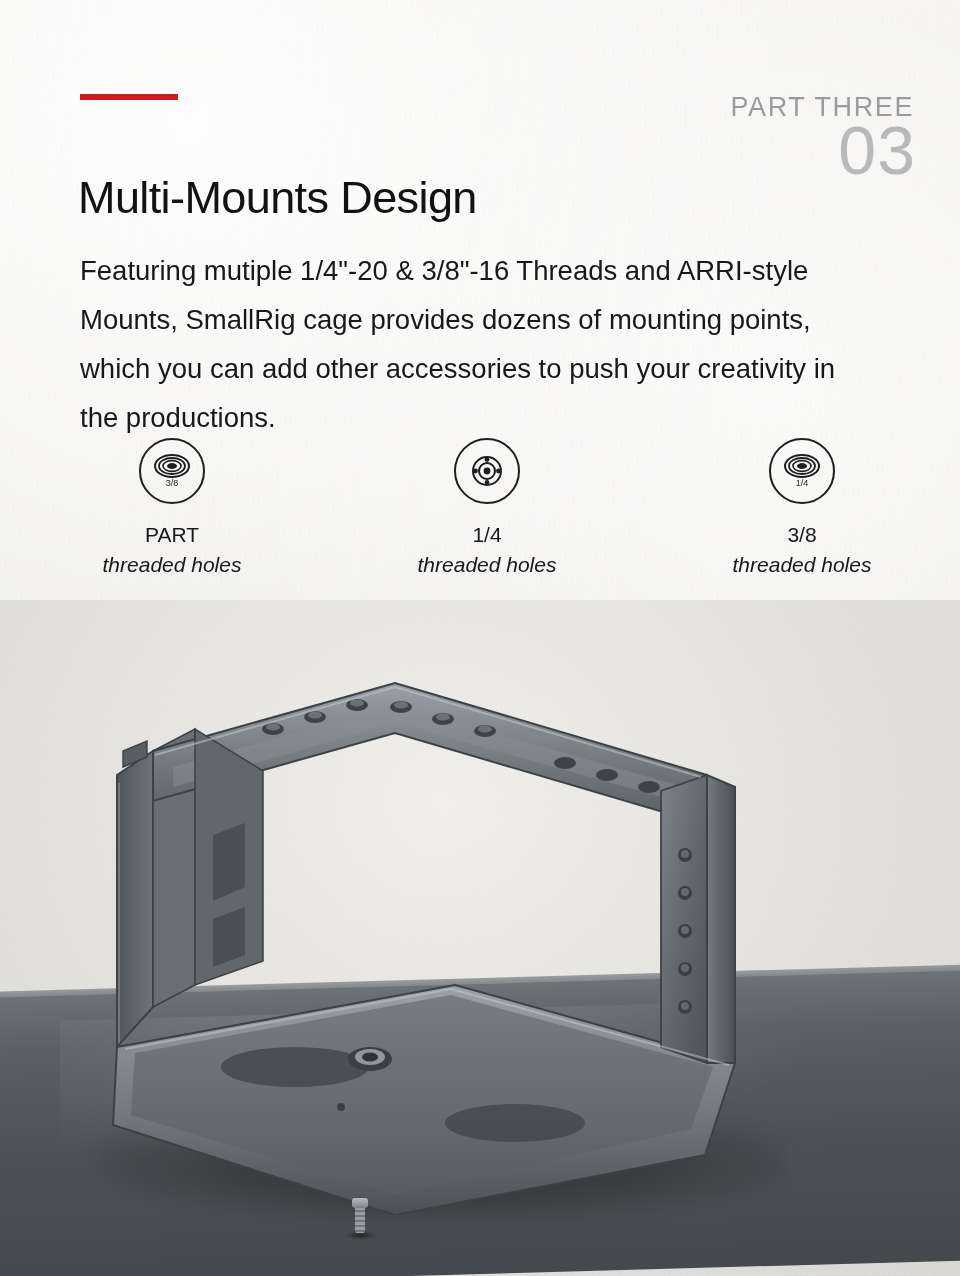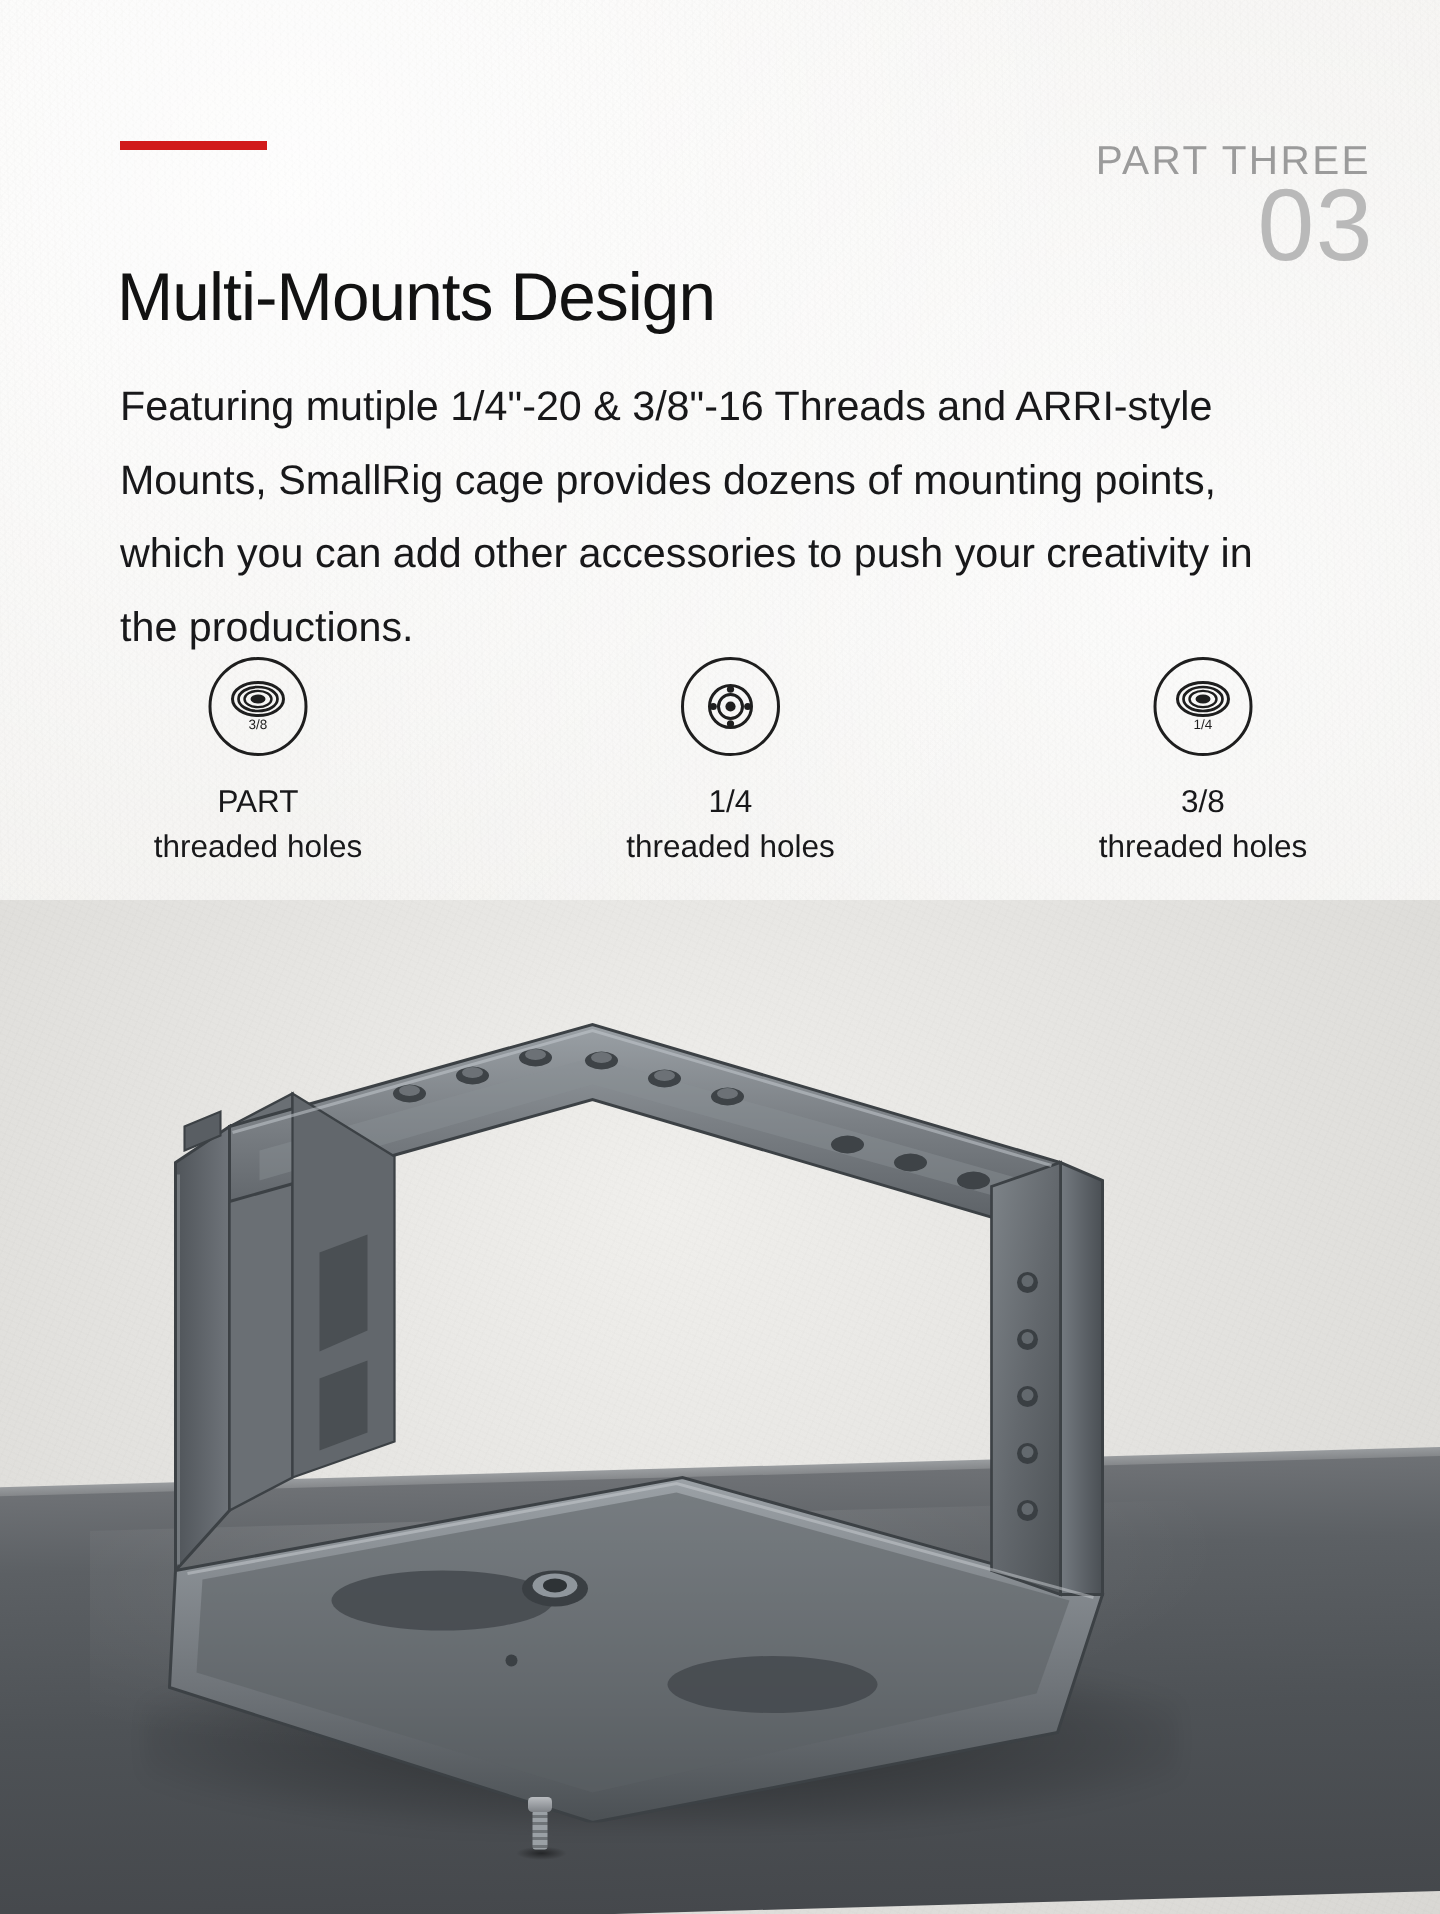--- a/index.html
+++ b/index.html
@@ -110,21 +110,21 @@
     justify-content: center;
     background: transparent;
   }
   .feature .caption {
     margin-top: 16px;
     font-size: 21px;
     color: #18181a;
     text-align: center;
     line-height: 30px;
   }
-  .feature .caption .l2 { display: block; }
+  .feature .caption .l2 { display: block; font-style: italic; }
 
   
   .scene {
     position: absolute;
     left: 0;
     top: 600px;
     width: 960px;
     height: 676px;
     overflow: hidden;
   }

